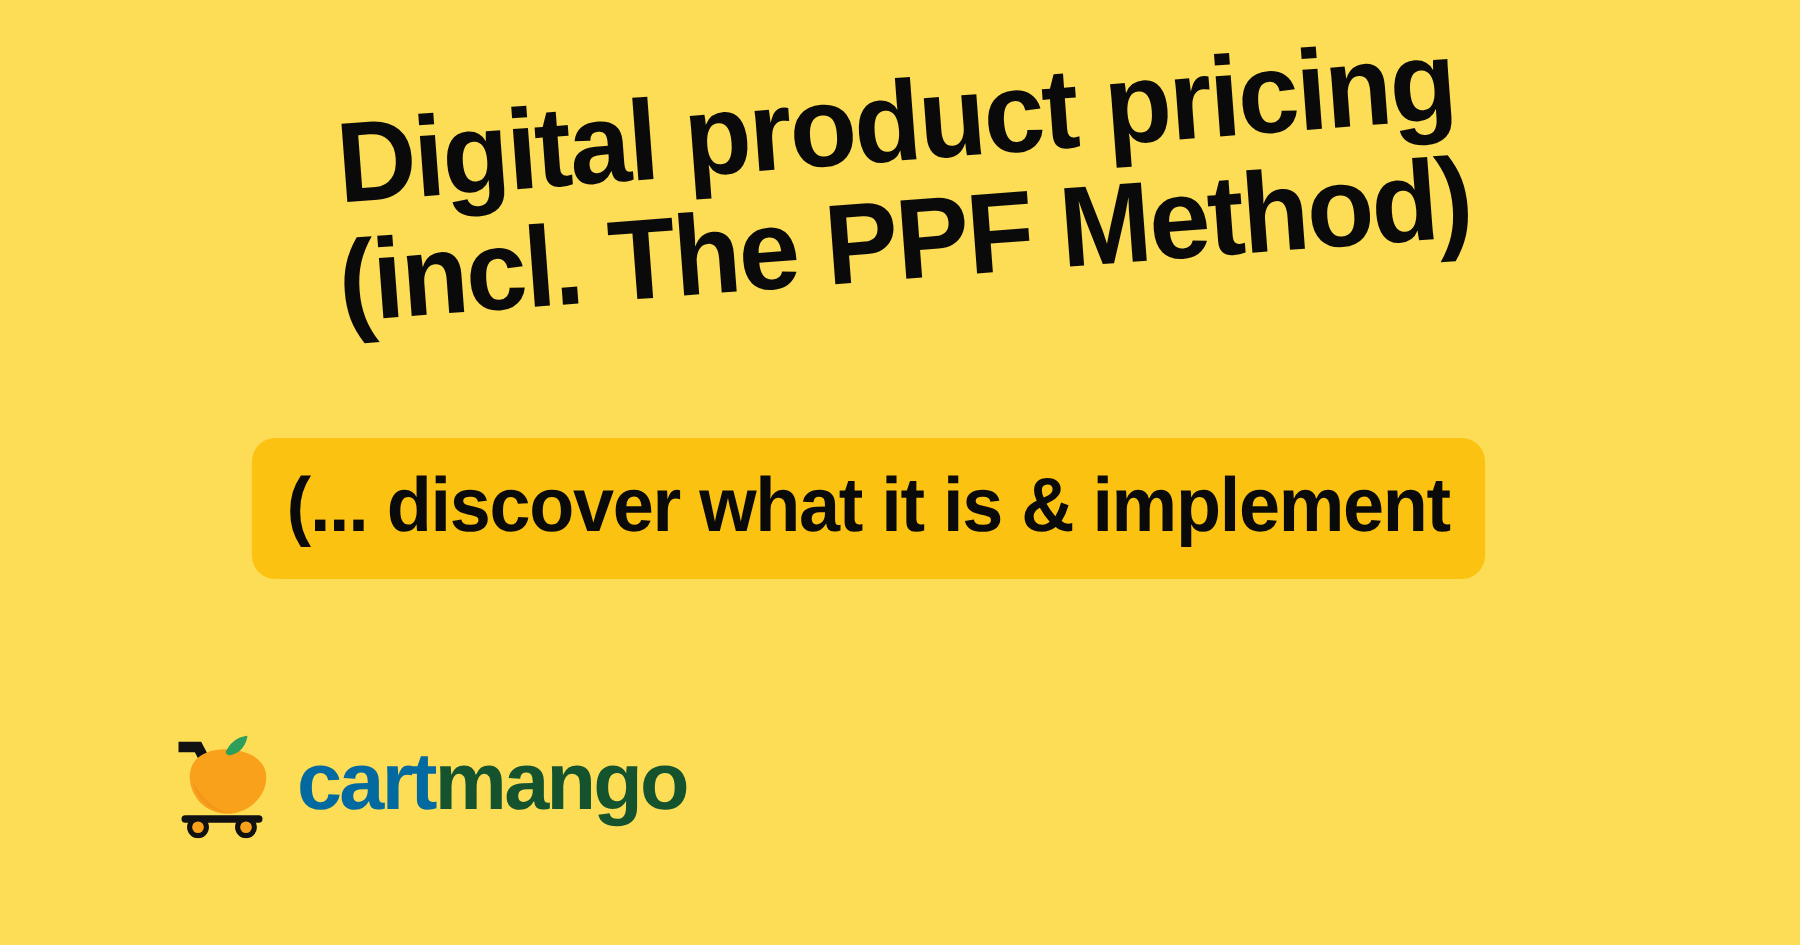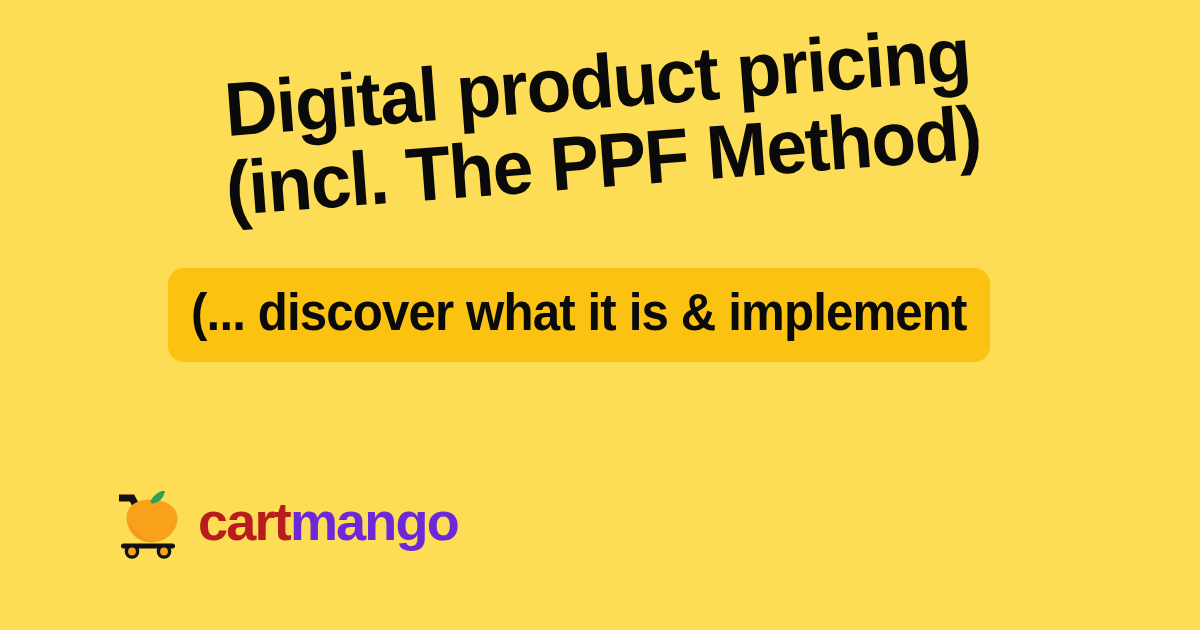--- a/index.html
+++ b/index.html
@@ -48,21 +48,21 @@
     transform-origin: 50% 50%;
   }
   .title-line.l2 {
     margin-top: 4px;
   }
 
   
   .sub-wrap {
     position: absolute;
     left: 0;
-    top: 268px;
+    top: 292px;
     width: 1156px;
     text-align: center;
     pointer-events: none;
   }
   .sub-row {
     display: block;
     line-height: 0;
     white-space: nowrap;
   }
   .sub-row.r1 {
@@ -152,18 +152,18 @@
                C34.5 14.5 38 4.5 49 3.5
                C49 3.5 48 14.5 37.5 16.5
                C36 16.8 34.8 15.8 34.5 14.5 Z" fill="#2E9E5B"></path>
 
       <rect x="5" y="56.5" width="54" height="5" rx="2.5" fill="#111111"></rect>
 
       <circle cx="16" cy="64.5" r="5.6" fill="#F9A11B" stroke="#111111" stroke-width="3.4"></circle>
       <circle cx="48" cy="64.5" r="5.6" fill="#F9A11B" stroke="#111111" stroke-width="3.4"></circle>
     </svg>
     <span class="logo-text">
-      <span class="logo-cart" style="color: #b91c1c;">cart</span>
-        <span class="logo-mango" style="color: #6d28d9;">mango</span>
+      <span class="logo-cart" style="color: #0369a1;">cart</span>
+        <span class="logo-mango" style="color: #14532d;">mango</span>
     </span>
   </div>
 
 </div>
 
 </body></html>

